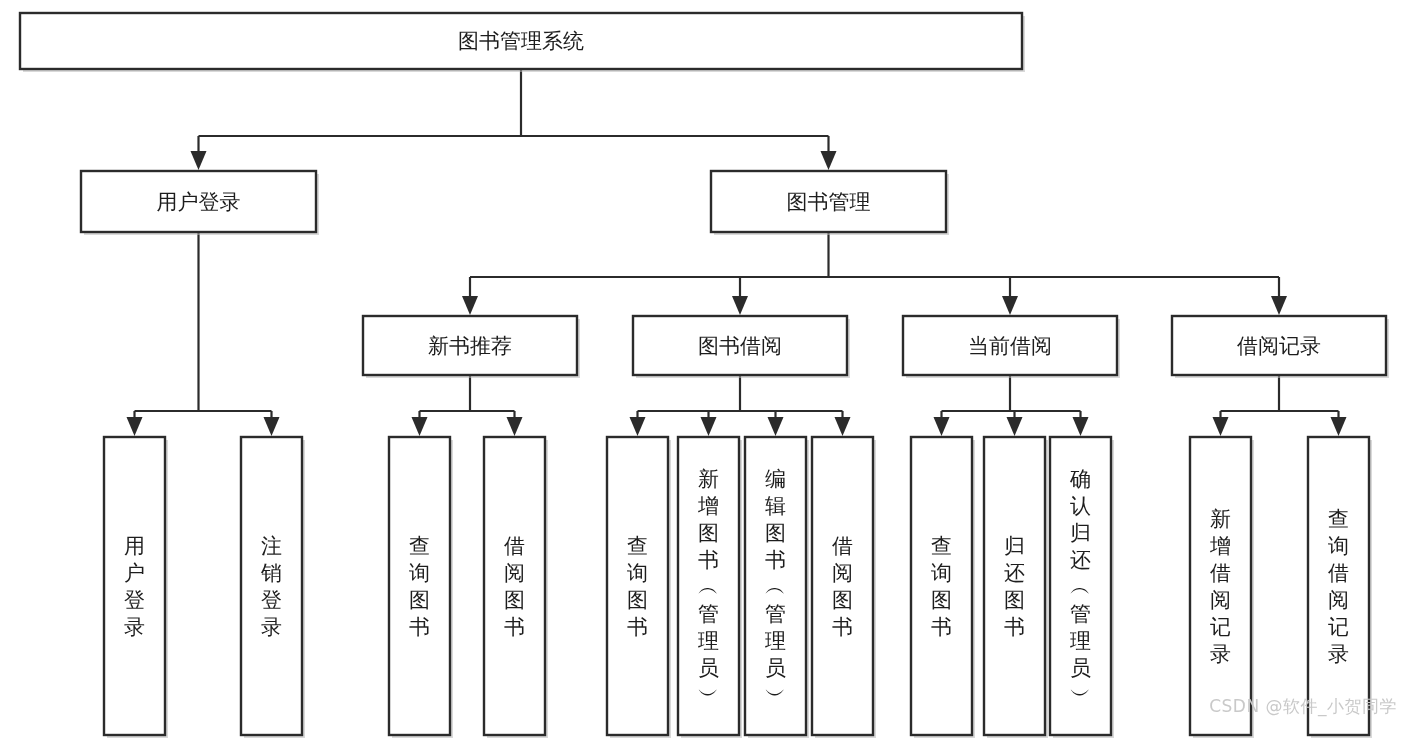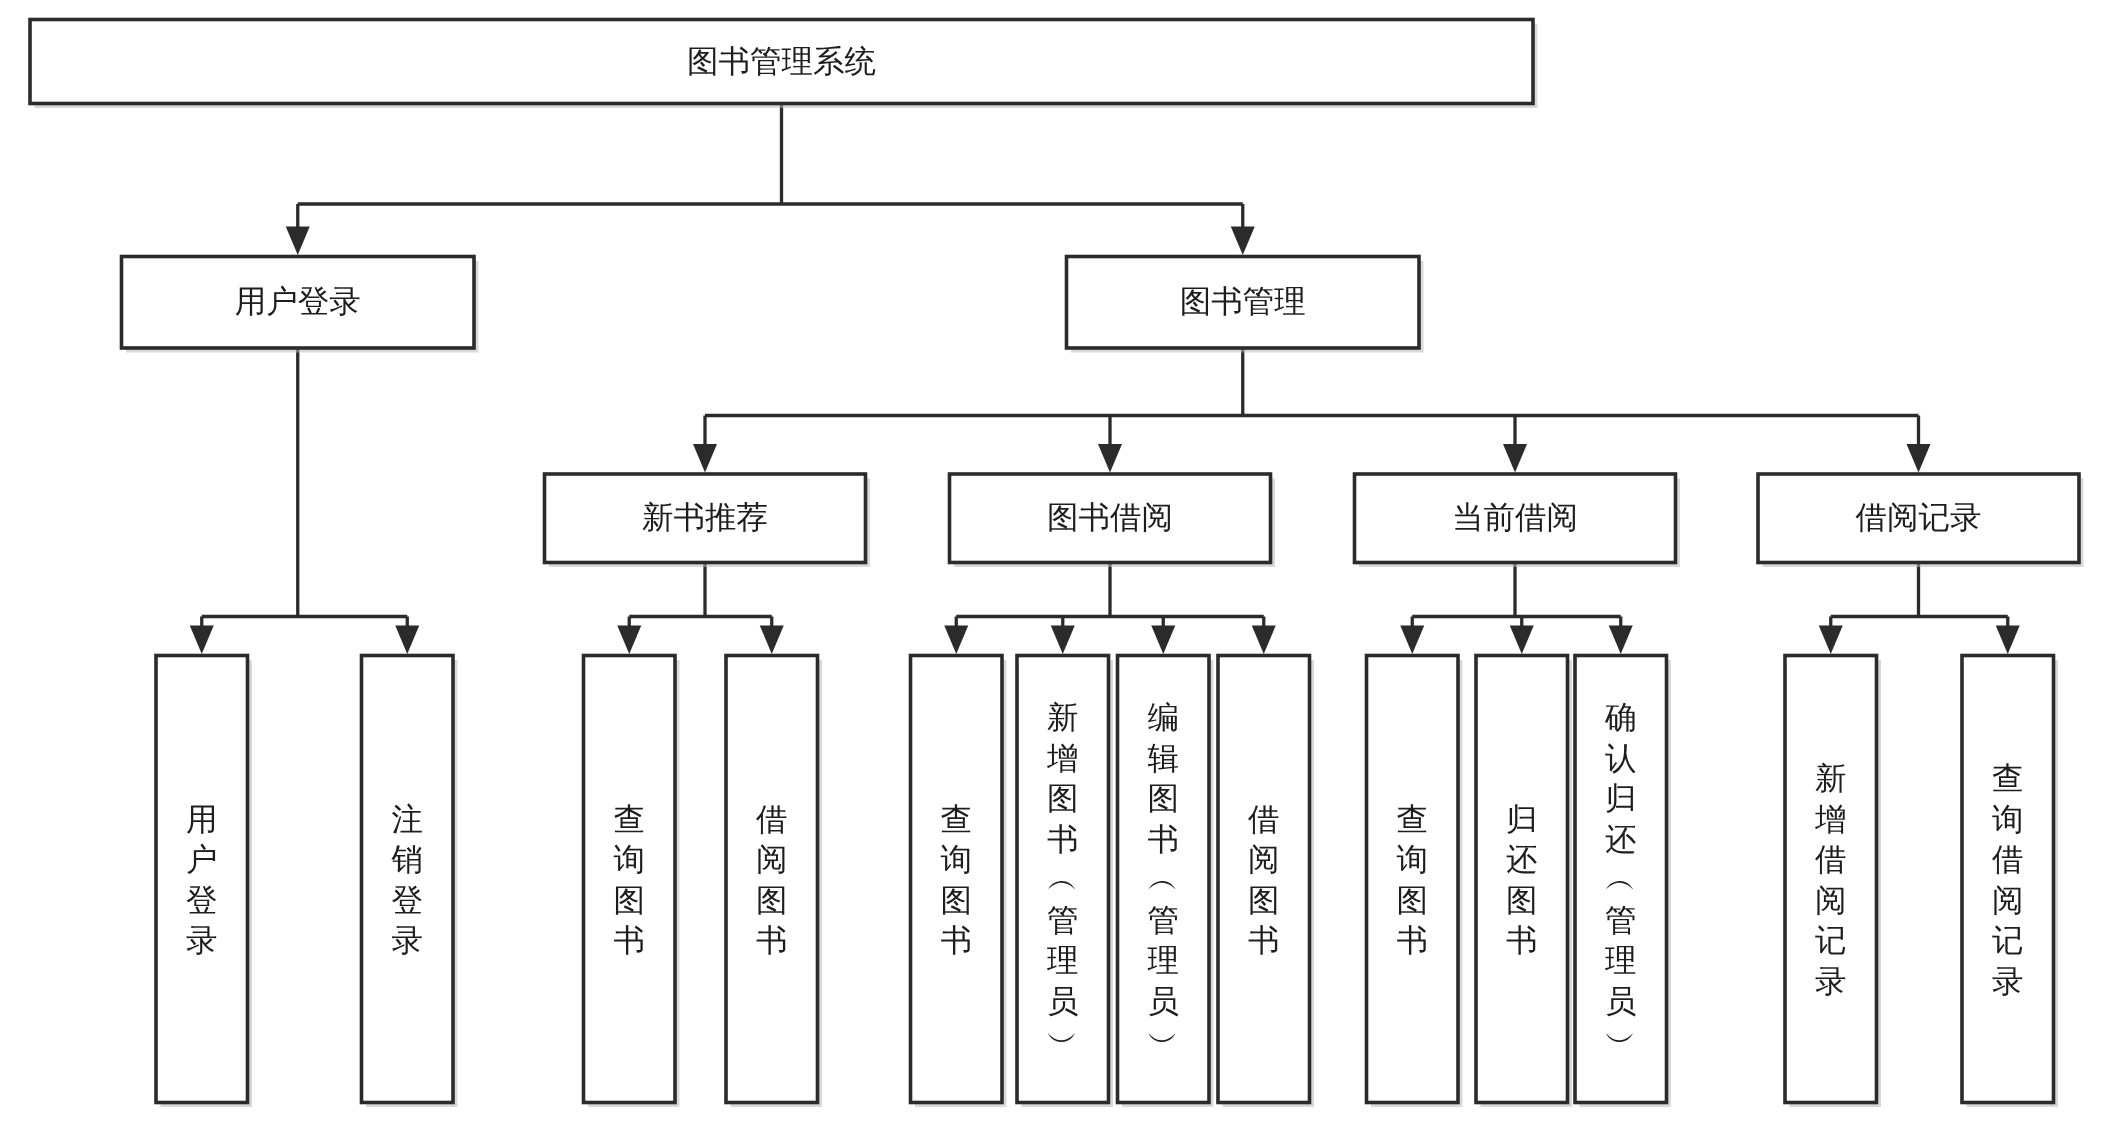--- a/index.html
+++ b/index.html
@@ -225,13 +225,14 @@
           <rect x="1190" y="437" width="61" height="298" class="node-box"></rect>
           <text x="1220.5" class="node-label-v" y="526.06"><tspan x="1220.5" dy="0">新</tspan><tspan x="1220.5" dy="27">增</tspan><tspan x="1220.5" dy="27">借</tspan><tspan x="1220.5" dy="27">阅</tspan><tspan x="1220.5" dy="27">记</tspan><tspan x="1220.5" dy="27">录</tspan></text>
         </g>
         <g>
           <rect x="1311" y="440" width="61" height="298" class="node-shadow"></rect>
           <rect x="1308" y="437" width="61" height="298" class="node-box"></rect>
           <text x="1338.5" class="node-label-v" y="526.06"><tspan x="1338.5" dy="0">查</tspan><tspan x="1338.5" dy="27">询</tspan><tspan x="1338.5" dy="27">借</tspan><tspan x="1338.5" dy="27">阅</tspan><tspan x="1338.5" dy="27">记</tspan><tspan x="1338.5" dy="27">录</tspan></text>
         </g>
       </g>
   </svg>
+  <div class="watermark">CSDN @软件_小贺同学</div>
 </div>
 
 </body></html>

